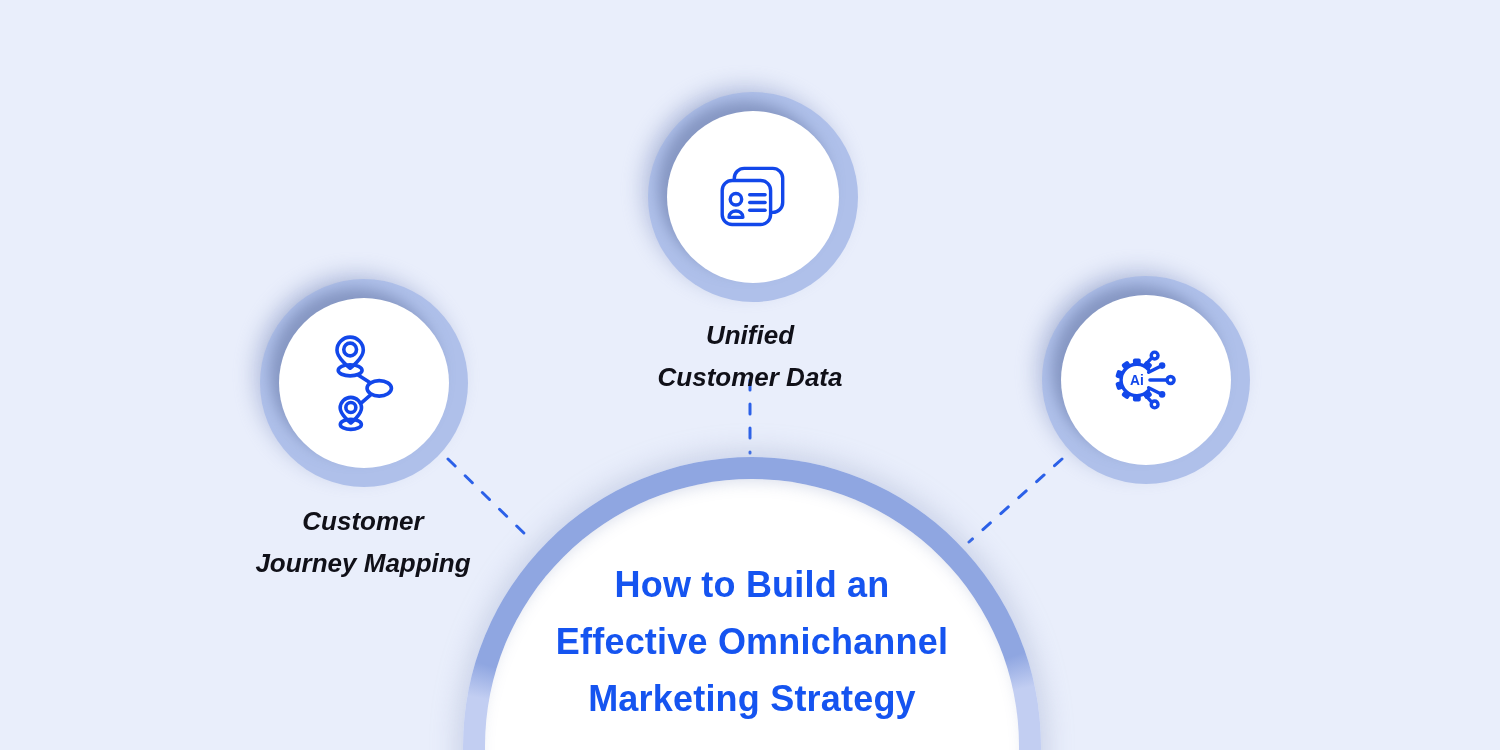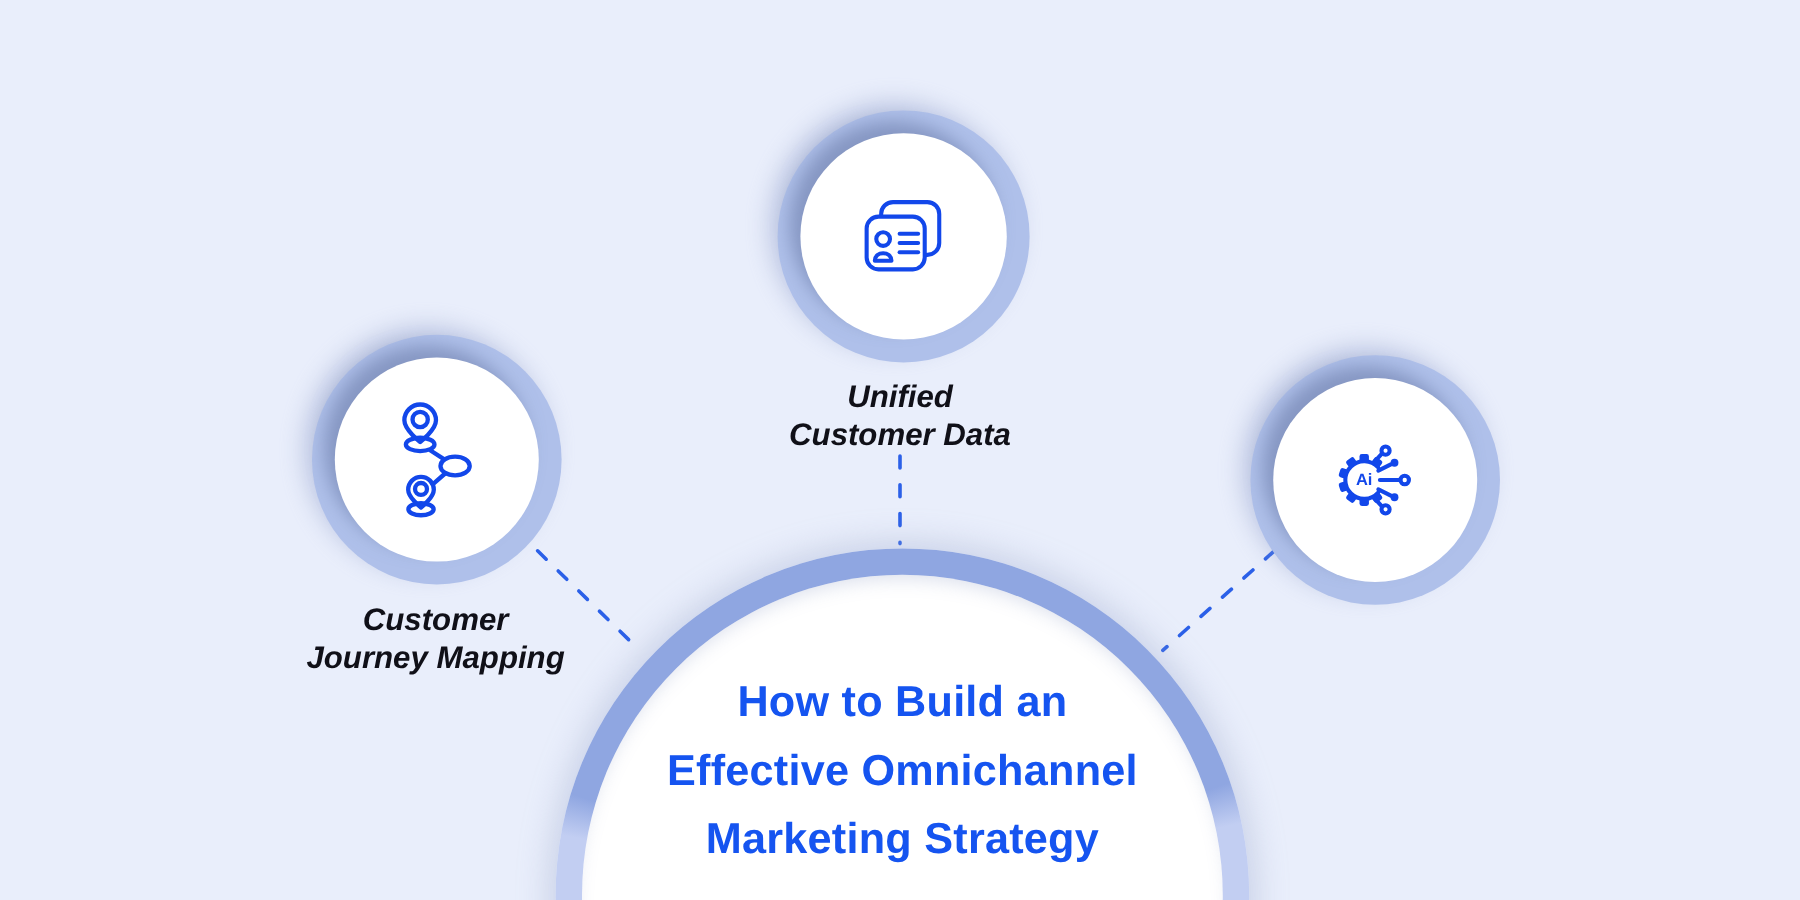--- a/index.html
+++ b/index.html
@@ -53,21 +53,21 @@
     text-align:center;
     font-weight:700;font-size:36px;line-height:57px;
     color:var(--accent-blue,#1554F0);
     white-space:pre-line;
     letter-spacing:.2px;
   }
   
   .node-label{
     position:absolute;width:300px;text-align:center;
     font-style:italic;font-weight:700;
-    font-size:26px;line-height:32px;
+    font-size:26px;line-height:42px;
     color:var(--label-text,#101018);
     white-space:pre-line;
   }
   #label-top{left:600px;top:314px;}
   #label-left{left:213px;top:500px;}
   #label-right{left:986px;top:500px;}
   
   .icon .st{fill:none;stroke:var(--icon-blue,#1247EA);stroke-width:2.6;stroke-linecap:round;stroke-linejoin:round;}
   .icon .st3{fill:none;stroke:var(--icon-blue,#1247EA);stroke-width:3.1;stroke-linecap:round;stroke-linejoin:round;}
   .icon .stw{fill:var(--node-fill,#FFFFFF);stroke:var(--icon-blue,#1247EA);stroke-width:3.1;stroke-linecap:round;stroke-linejoin:round;}
@@ -108,21 +108,21 @@
         <line class="st" x1="19" y1="29" x2="27.5" y2="34.5"></line>
         <ellipse class="st" cx="34" cy="38.5" rx="8.8" ry="5.6"></ellipse>
         <line class="st" x1="28" y1="43" x2="20.5" y2="49.5"></line>
         <path class="st" d="M13.5,45 C9.3,45 5.8,48.5 5.8,52.7 C5.8,57.4 13.5,63.5 13.5,63.5 C13.5,63.5 21.2,57.4 21.2,52.7 C21.2,48.5 17.7,45 13.5,45 Z"></path>
         <circle class="st" cx="13.5" cy="52.3" r="3.6"></circle>
         <ellipse class="st" cx="13.5" cy="64.5" rx="7.6" ry="3.6"></ellipse>
       </svg>
     </div>
   </div>
 
-  <div class="node" style="left:1042px;top:296px;width:208px;height:208px;">
+  <div class="node" style="left:1042px;top:276px;width:208px;height:208px;">
     <div class="node-face">
       <svg class="icon" width="68" height="68" viewBox="0 0 52 52">
         <path class="st" d="M27.9,18 A12,12 0 1 0 27.9,34"></path>
         <g>
           <rect class="fl" x="16" y="9.5" width="6" height="5" rx="1.5" transform="rotate(0 19 26)"></rect>
           <rect class="fl" x="16" y="9.5" width="6" height="5" rx="1.5" transform="rotate(36 19 26)"></rect>
           <rect class="fl" x="16" y="9.5" width="6" height="5" rx="1.5" transform="rotate(144 19 26)"></rect>
           <rect class="fl" x="16" y="9.5" width="6" height="5" rx="1.5" transform="rotate(180 19 26)"></rect>
           <rect class="fl" x="16" y="9.5" width="6" height="5" rx="1.5" transform="rotate(216 19 26)"></rect>
           <rect class="fl" x="16" y="9.5" width="6" height="5" rx="1.5" transform="rotate(252 19 26)"></rect>

